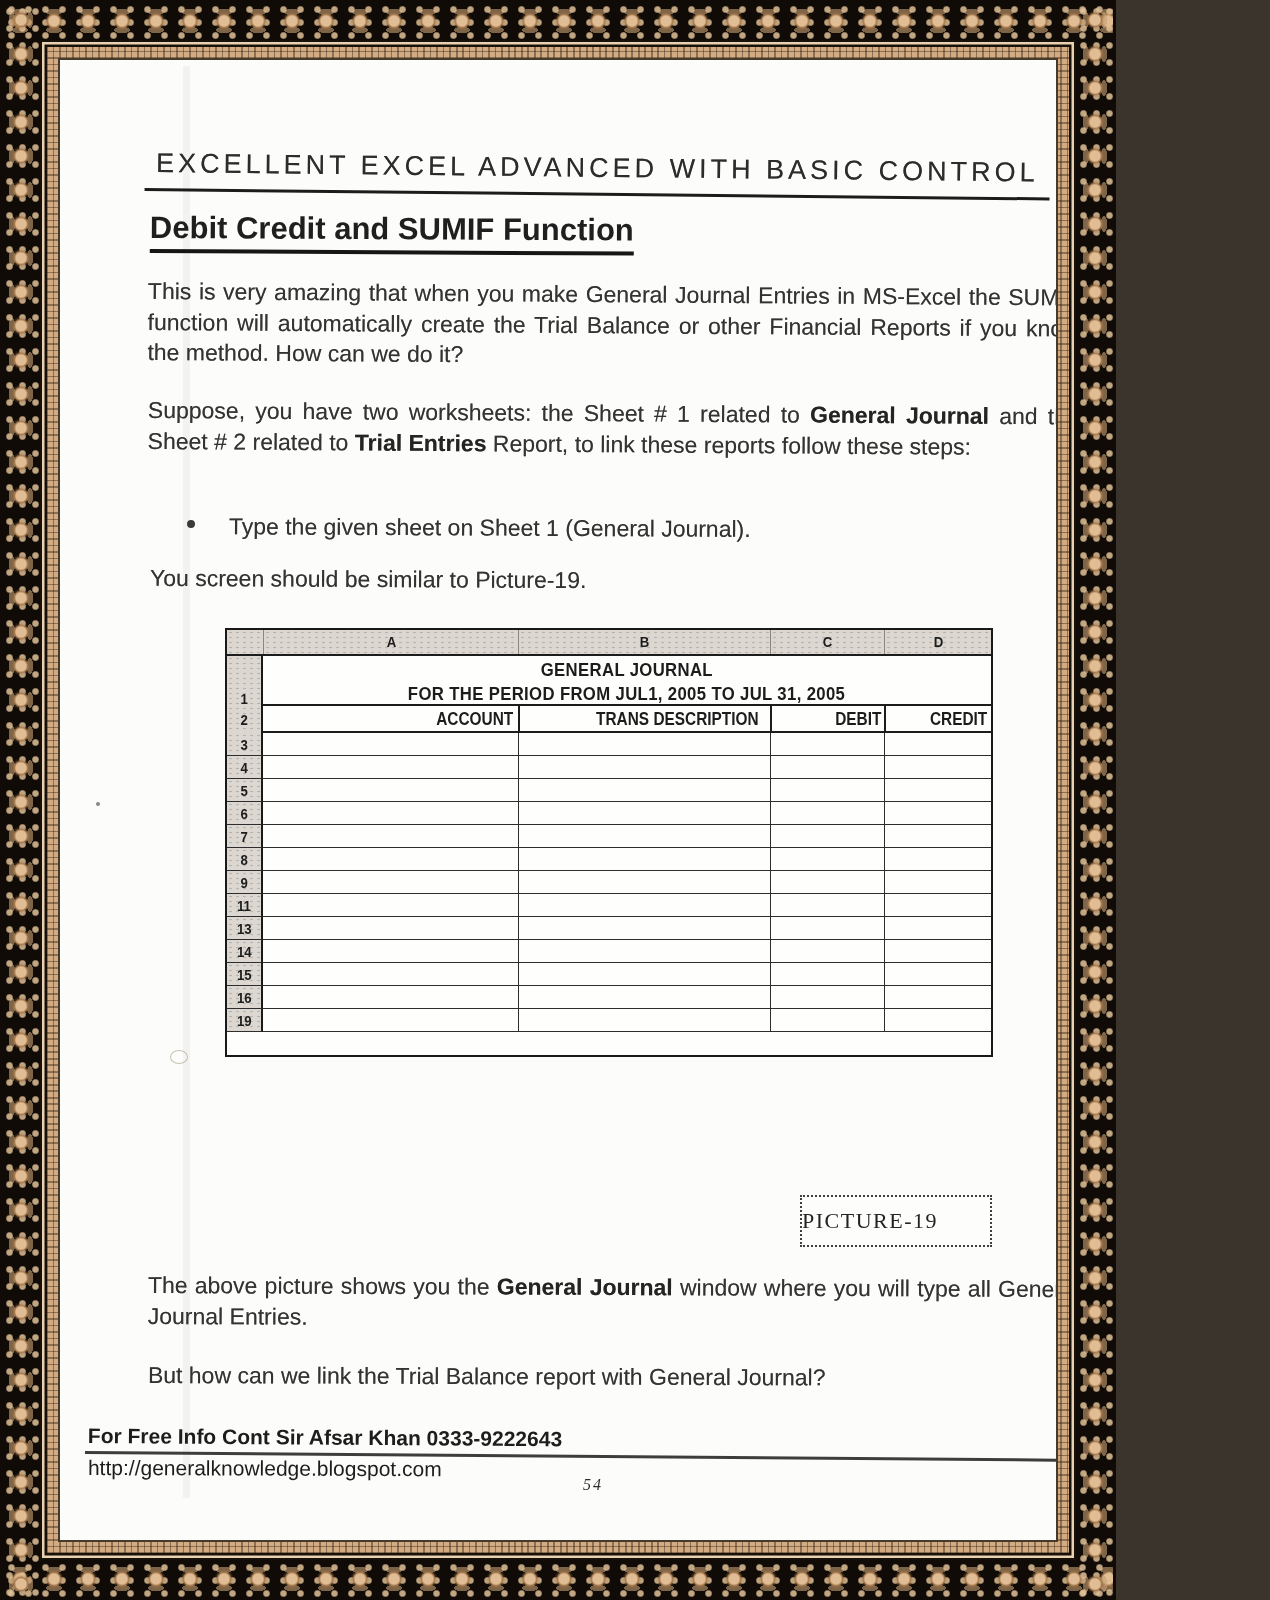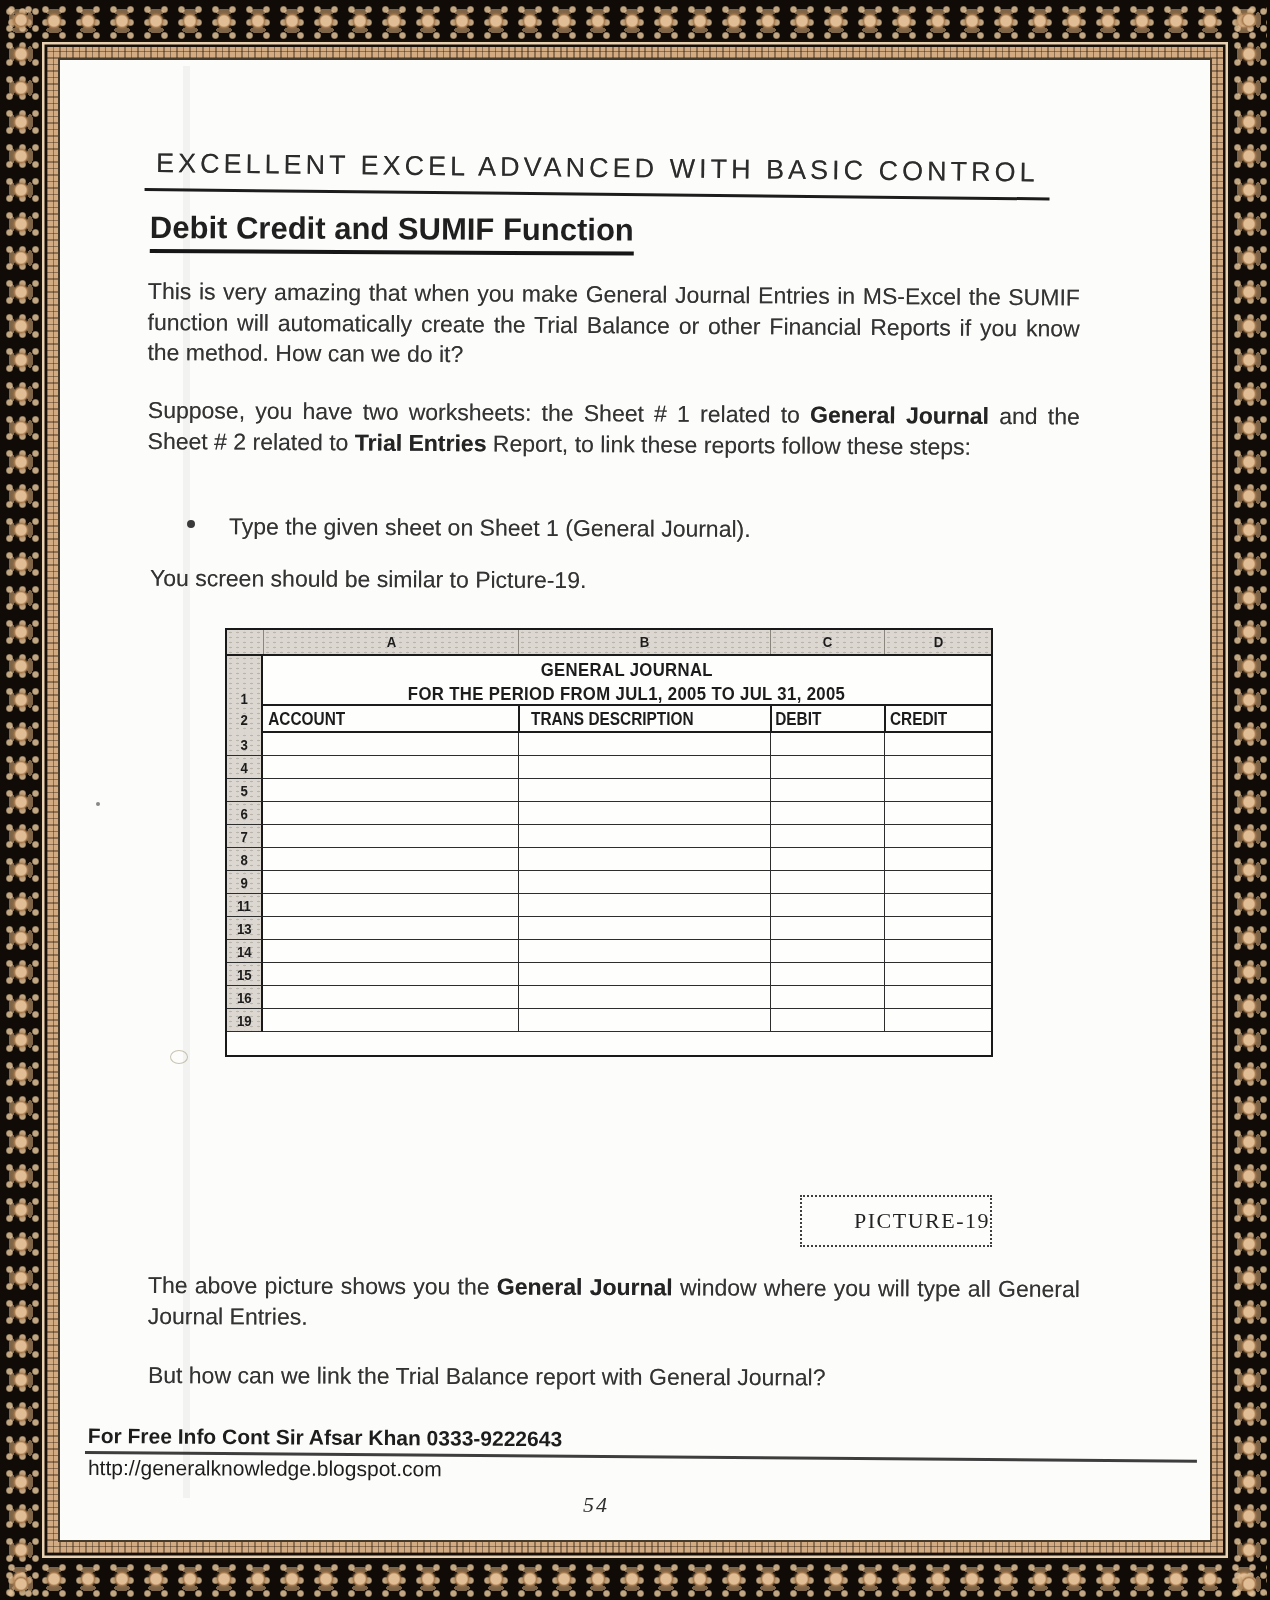--- a/index.html
+++ b/index.html
@@ -1,17 +1,17 @@
 <!DOCTYPE html>
 <html><head>
 <meta charset="utf-8">
 <style>
   html,body{margin:0;padding:0;background:#3a342c;}
   .canvas{
-    position:relative; width:1270px; height:1600px; overflow:hidden;
+    position:relative; width:1116px; height:1600px; overflow:hidden;
     background:#100b06;
     font-family:"Liberation Sans","DejaVu Sans",sans-serif;
   }
   
   .orn{position:absolute; pointer-events:none;}
   .orn.h{
     left:3px; right:3px; height:36px;
     background-image:
       radial-gradient(circle at 50% 50%, #e0bd95 0 5px, #a87c50 6.5px, rgba(160,115,70,.25) 8px, transparent 10px),
       radial-gradient(circle at 50% 50%, rgba(225,193,152,.85) 0 2.6px, transparent 4px),
@@ -99,63 +99,62 @@
   .row1{height:50px;}
   .row1 .num{border-right:2px solid #191919; line-height:86px;}
   .titlecell{
     grid-column:2/6; text-align:center; border-bottom:2px solid #1c1c1c;
     font-weight:bold; font-size:19px; line-height:24px; padding-top:2px;
     letter-spacing:.4px;
   }
   .row2{height:27px;}
   .row2 .num{border-right:2px solid #191919; line-height:27px;}
   .row2 .hd{
-    font-weight:bold; font-size:17.5px; text-align:left; line-height:26px;
+    font-weight:bold; font-size:17.5px; text-align:right; line-height:26px;
     border-bottom:2px solid #1c1c1c;
   }
   .row2 .hd.b,.row2 .hd.c,.row2 .hd.d{border-left:2px solid #1c1c1c;}
   .num{
     font-size:15px; font-weight:600; text-align:center;
     background-color:#dcd8d1;
     background-image:radial-gradient(rgba(95,88,76,.28) 1px, transparent 1.5px);
     background-size:7px 5px;
   }
   .erow{height:23px;}
   .erow .cell{border-bottom:1.7px solid #2d2d2d;}
   .erow:last-child .cell{border-bottom:none;margin-top:36px;}
   .erow .num{border-right:2px solid #191919; line-height:23px;}
   .erow .cell.b,.erow .cell.c,.erow .cell.d{border-left:1.7px solid #2d2d2d;}
   .erow.active .num{box-shadow:inset 0 0 0 2px #111; font-weight:800; background-color:#e4e1db;}
 
   .caption-box{
     left:740px; top:1135px; width:188px; height:48px;
     border:2.5px dotted #3f3f3f; background:#fdfdfc;
-    text-align:right; line-height:48px;
+    text-align:left; line-height:48px;
     font-family:"Liberation Serif","DejaVu Serif",serif;
     font-size:22px; letter-spacing:1.5px; color:#232323;
   }
 
   
   .contact{
     left:28px; top:1364px; font-size:21px; font-weight:700; color:#1d1d1d;
     transform:rotate(.4deg); transform-origin:0 0;
   }
   .strike{
     left:25px; top:1391px; width:1112px; height:3px; background:#222;
     transform:rotate(.45deg); transform-origin:0 0; opacity:.88;
   }
   .url{
     left:28px; top:1396px; font-size:21px; font-weight:500; color:#1d1d1d;
     transform:rotate(.2deg); transform-origin:0 0;
   }
   .pagenum{
-    left:523px; top:1416px; font-size:22px; font-style:italic;
+    left:523px; top:1416px; font-size:16px; font-style:italic;
     font-family:"Liberation Serif","DejaVu Serif",serif; color:#2f2f2f;
     letter-spacing:2px;
-    margin-top:16px;
   }
 </style>
 </head>
 <body>
 
 <div class="canvas">
   <div class="orn h top"></div>
   <div class="orn h bot"></div>
   <div class="orn v left"></div>
   <div class="orn v right"></div>

